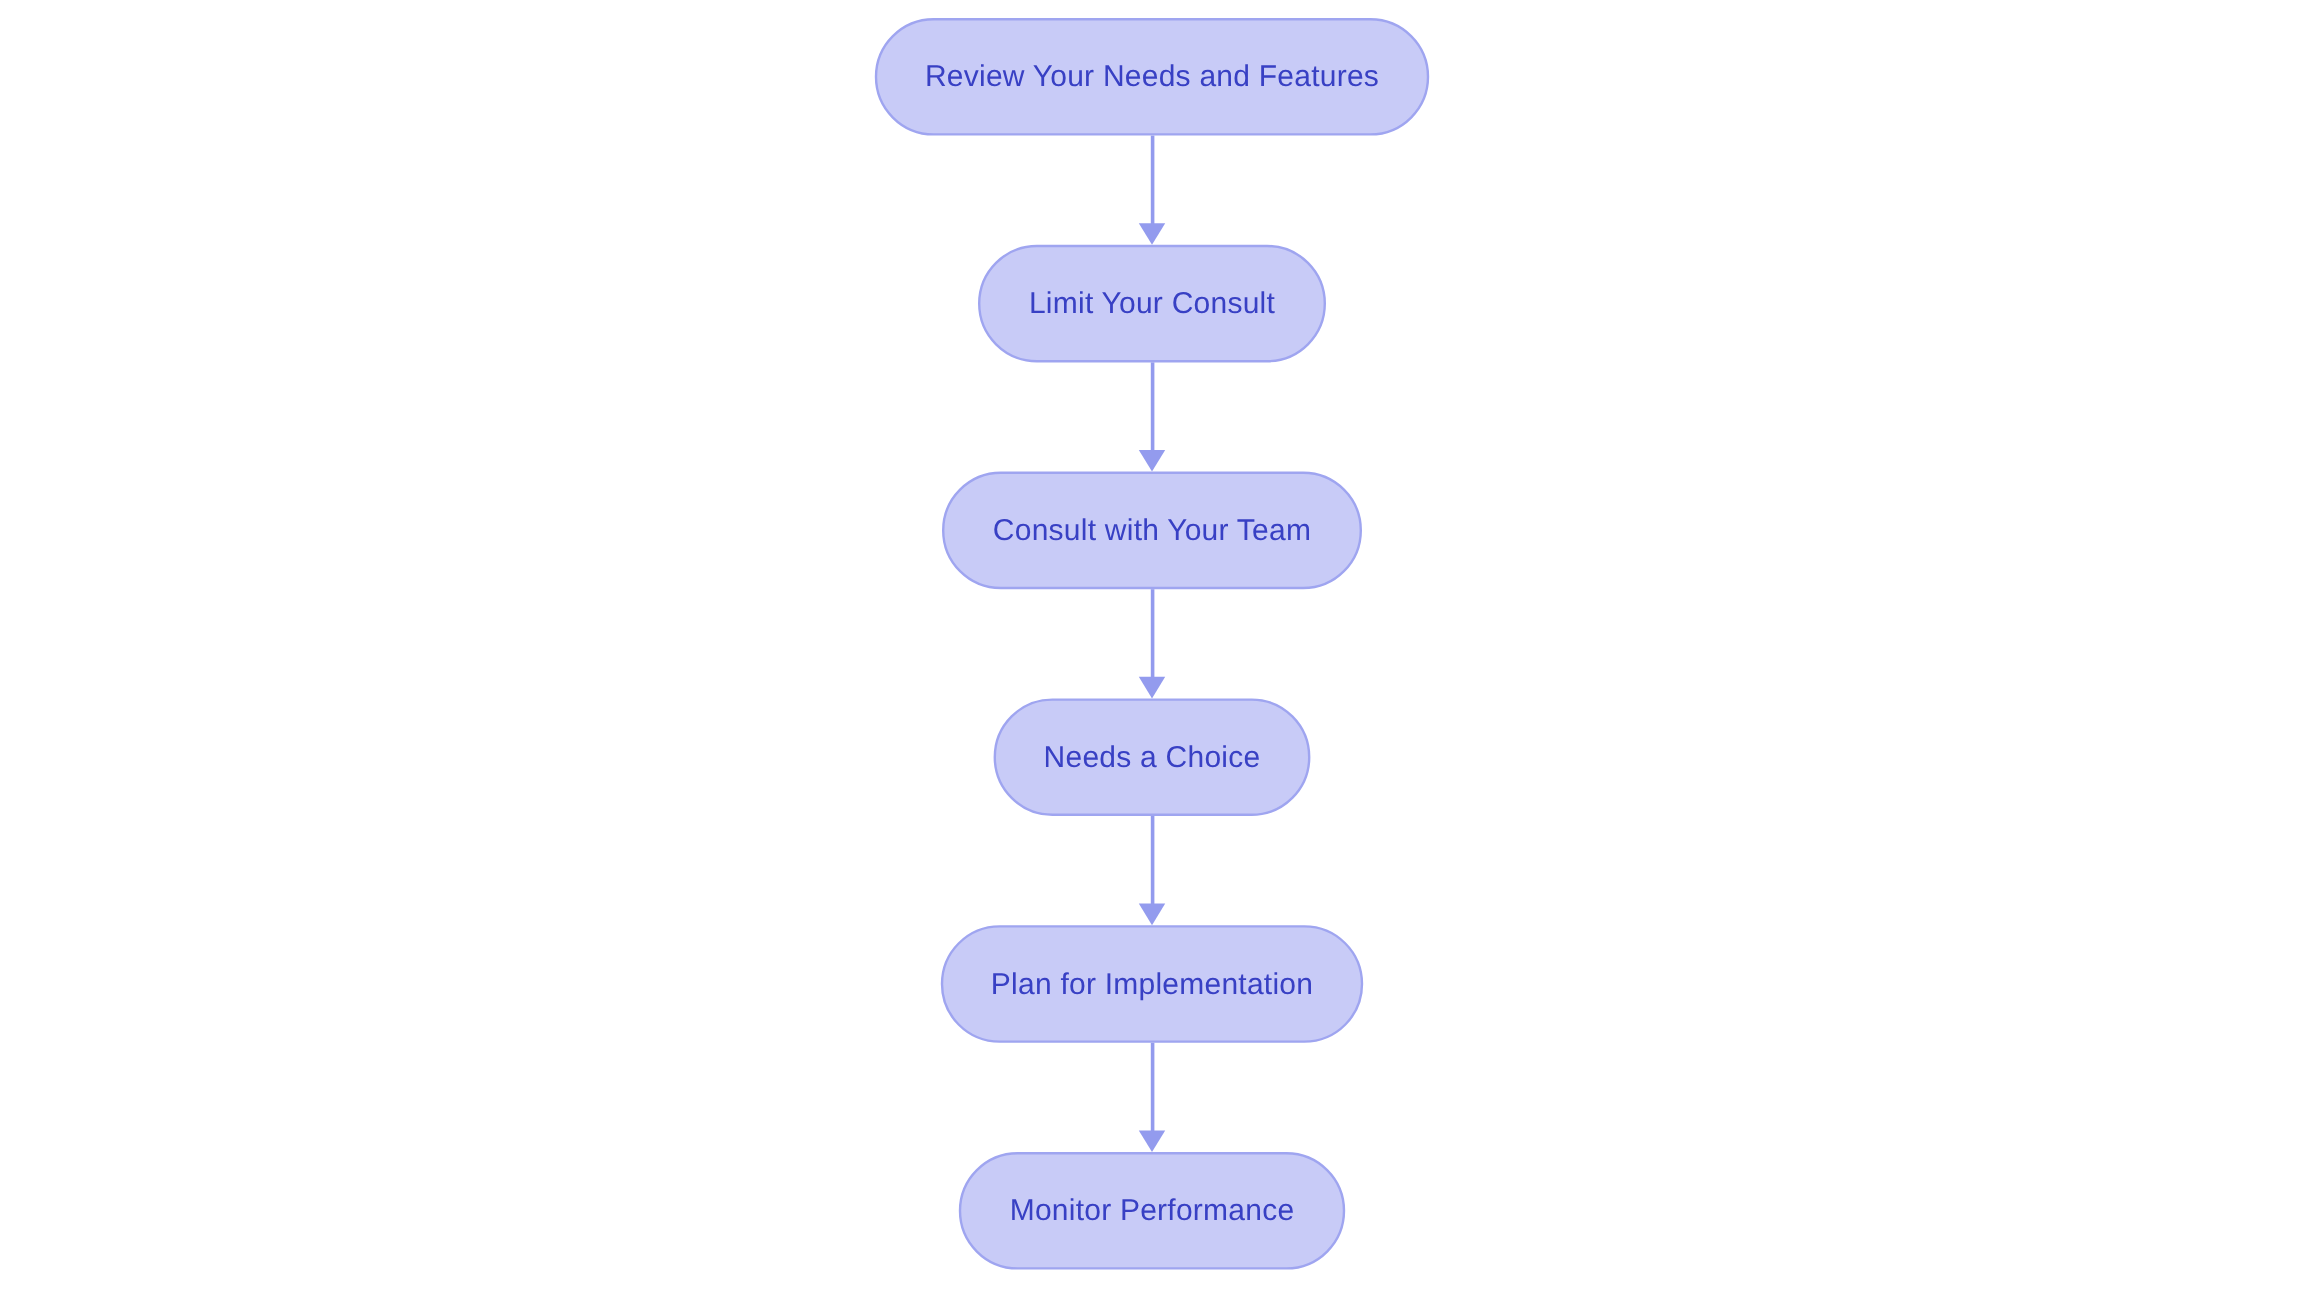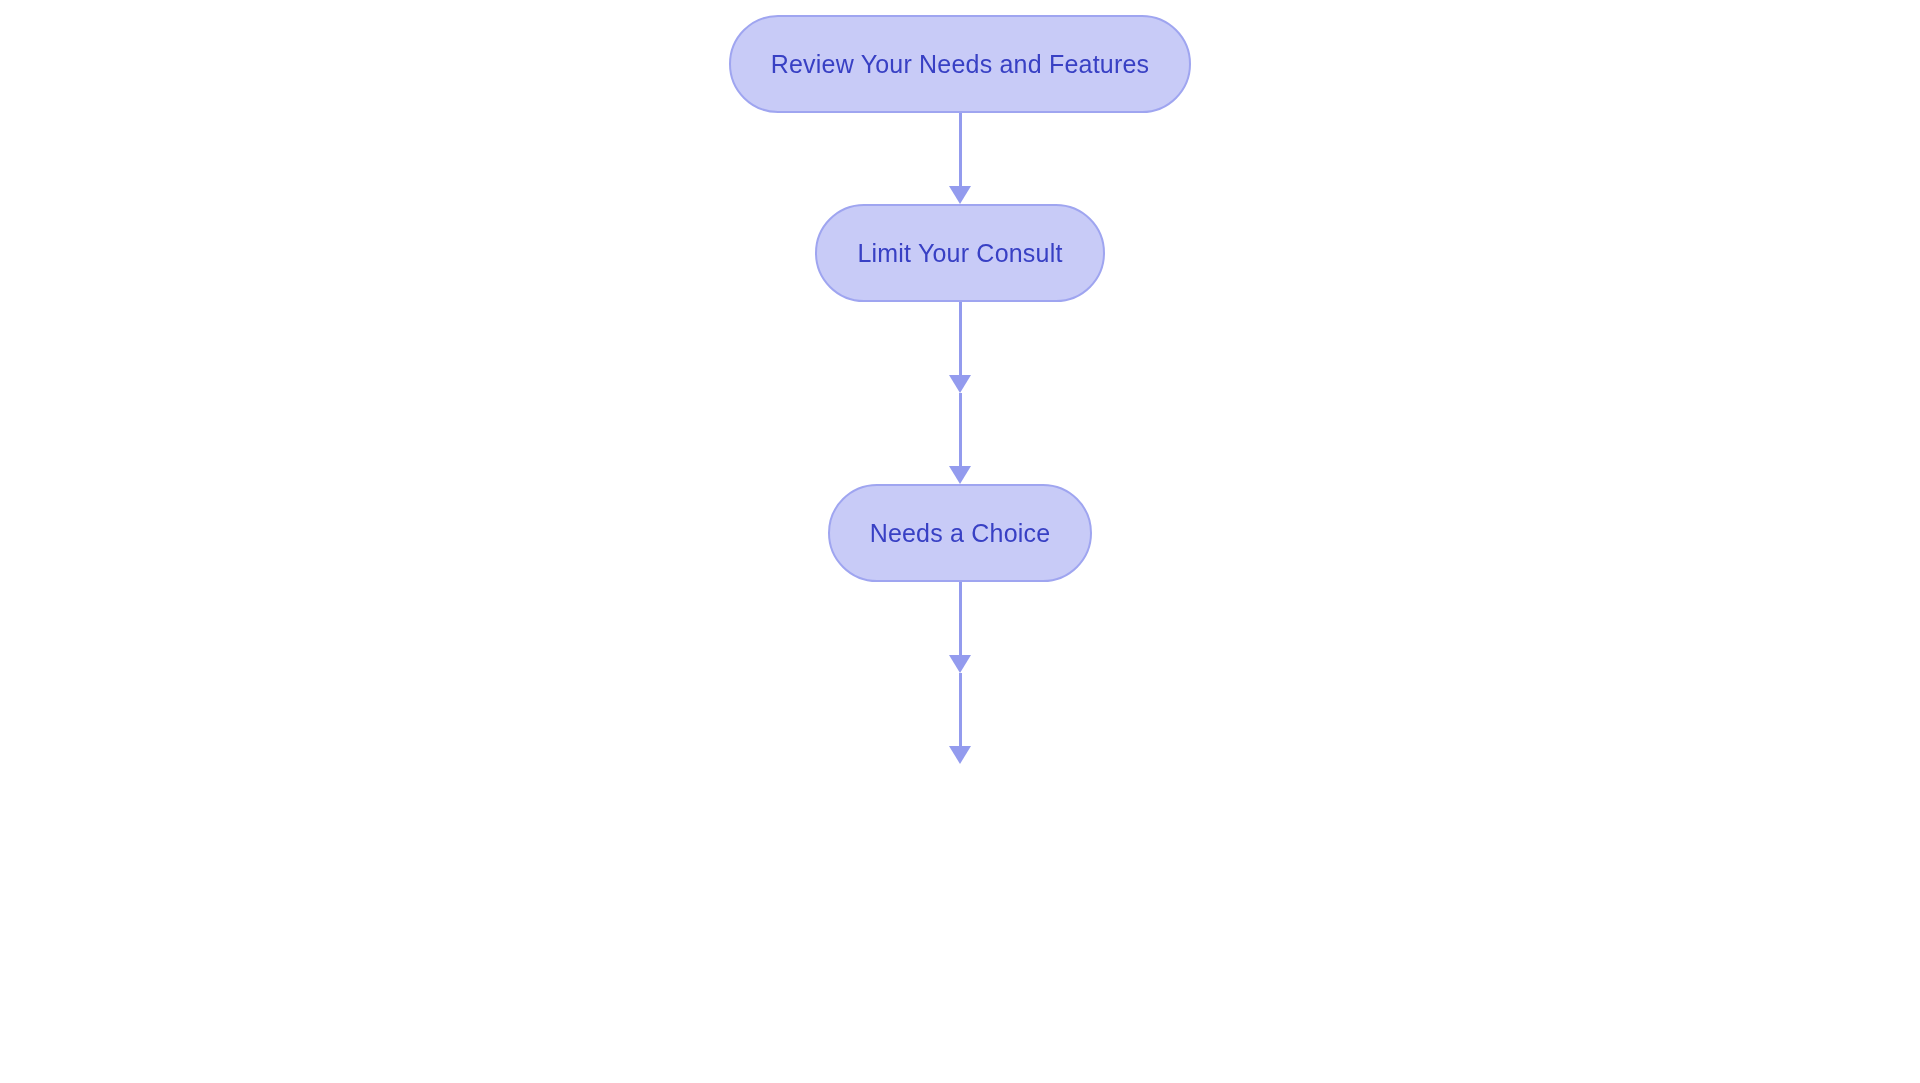--- a/index.html
+++ b/index.html
@@ -85,35 +85,44 @@
 
   <div class="node">
     <span class="node-label">Limit Your Consult</span>
   </div>
 
   <div class="arrow">
     <div class="arrow-line"></div>
     <div class="arrow-head"></div>
   </div>
 
+  <div class="node">
+    <span class="node-label">Consult with Your Team</span>
+  </div>
 
   <div class="arrow">
     <div class="arrow-line"></div>
     <div class="arrow-head"></div>
   </div>
 
   <div class="node">
     <span class="node-label">Needs a Choice</span>
   </div>
 
   <div class="arrow">
     <div class="arrow-line"></div>
     <div class="arrow-head"></div>
   </div>
 
+  <div class="node">
+    <span class="node-label">Plan for Implementation</span>
+  </div>
 
   <div class="arrow">
     <div class="arrow-line"></div>
     <div class="arrow-head"></div>
   </div>
 
+  <div class="node">
+    <span class="node-label">Monitor Performance</span>
+  </div>
 
 </div>
 
 </body></html>

